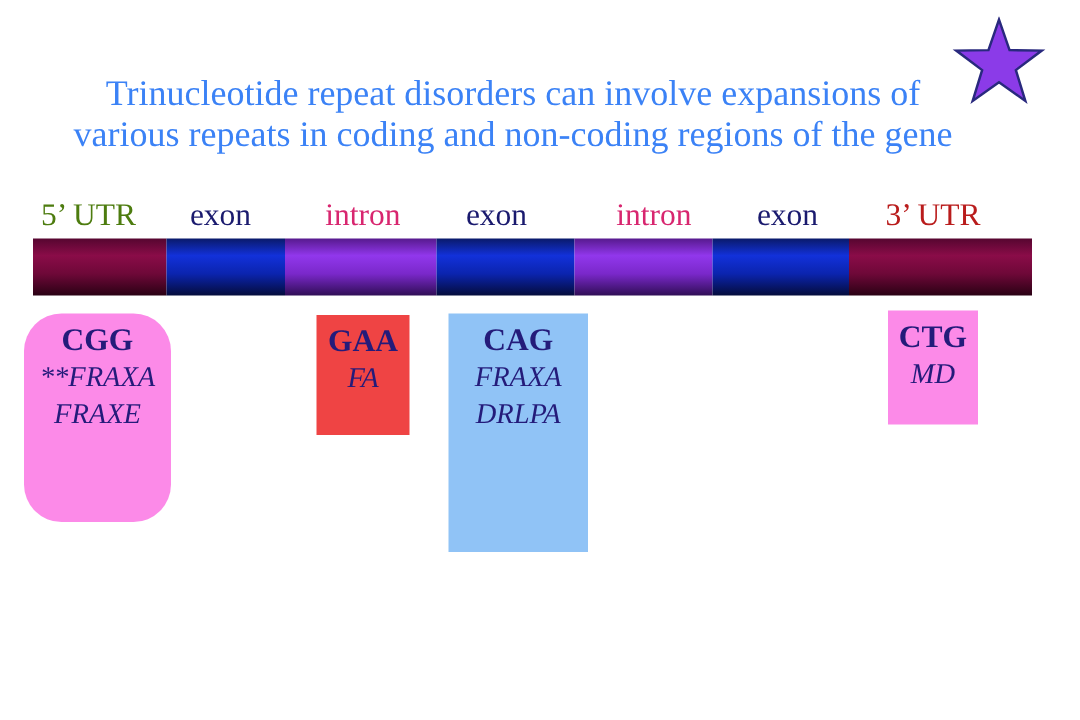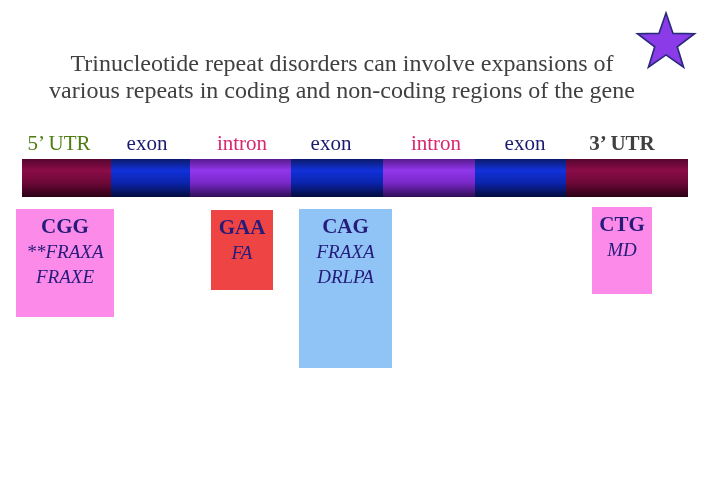--- a/index.html
+++ b/index.html
@@ -12,21 +12,21 @@
     font-family: "Liberation Serif", "DejaVu Serif", serif;
   }
 
   
   .title {
     position: absolute;
     left: 0;
     top: 50px;
     width: 684px;
     text-align: center;
-    color: #404040;
+    color: #3b82f6;
     font-size: 24px;
     line-height: 27px;
   }
 
   
   .star {
     position: absolute;
     left: 634px;
     top: 11px;
     width: 64px;
@@ -102,47 +102,47 @@
     <path d="M31,2 L37.8,21.7 L58.6,22 L41.9,34.6 L48,54.5 L31,42.5 L14,54.5 L20.1,34.6 L3.4,22 L24.2,21.7 Z" stroke-width="1.6" fill="#8b3be8" stroke="#29297e"></path>
   </svg>
 
   <div class="region-labels" id="region-labels">
       <span class="region-label" style="left: 59px; color: #4d7c0f;">5’ UTR</span>
       <span class="region-label" style="left: 147px; color: rgb(26, 26, 110);">exon</span>
       <span class="region-label" style="left: 242px; color: rgb(216, 38, 111);">intron</span>
       <span class="region-label" style="left: 331px; color: rgb(26, 26, 110);">exon</span>
       <span class="region-label" style="left: 436px; color: rgb(216, 38, 111);">intron</span>
       <span class="region-label" style="left: 525px; color: rgb(26, 26, 110);">exon</span>
-      <span class="region-label" style="left: 622px; color: #404040; font-weight: bold;">3’ UTR</span>
+      <span class="region-label" style="left: 622px; color: #b91c1c;">3’ UTR</span>
     </div>
 
   <div class="gene-bar" id="gene-bar">
       <div class="seg seg-utr" style="width: 89px;"></div>
       <div class="seg seg-exon" style="width: 79px;"></div>
       <div class="seg seg-intron" style="width: 101px;"></div>
       <div class="seg seg-exon" style="width: 92px;"></div>
       <div class="seg seg-intron" style="width: 92px;"></div>
       <div class="seg seg-exon" style="width: 91px;"></div>
       <div class="seg seg-utr" style="width: 122px;"></div>
     </div>
 
   <div id="repeat-boxes">
-      <div class="repeat-box" style="left: 16px; top: 209px; width: 98px; height: 108px; background: rgb(252, 138, 232);">
+      <div class="repeat-box" style="left: 16px; top: 209px; width: 98px; height: 139px; background: rgb(252, 138, 232); border-radius: 25px;">
         <div class="repeat-name">CGG</div>
         <div class="disease-line">**FRAXA</div>
         <div class="disease-line">FRAXE</div>
       </div>
       <div class="repeat-box" style="left: 211px; top: 210px; width: 62px; height: 80px; background: #ef4444;">
         <div class="repeat-name">GAA</div>
         <div class="disease-line">FA</div>
       </div>
       <div class="repeat-box" style="left: 299px; top: 209px; width: 93px; height: 159px; background: rgb(144, 195, 246);">
         <div class="repeat-name">CAG</div>
         <div class="disease-line">FRAXA</div>
         <div class="disease-line">DRLPA</div>
       </div>
-      <div class="repeat-box" style="left: 592px; top: 207px; width: 60px; height: 87px; background: rgb(252, 138, 232);">
+      <div class="repeat-box" style="left: 592px; top: 207px; width: 60px; height: 76px; background: rgb(252, 138, 232);">
         <div class="repeat-name">CTG</div>
         <div class="disease-line">MD</div>
       </div>
     </div>
 
 </div>
 
 </body></html>

